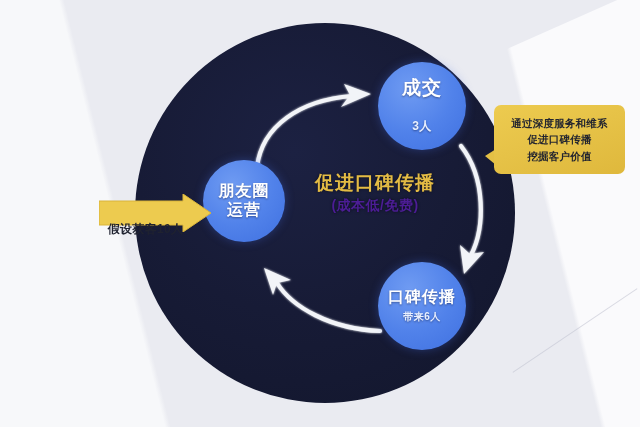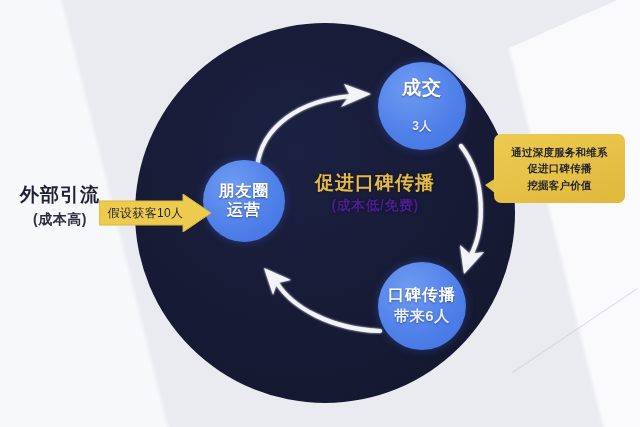--- a/index.html
+++ b/index.html
@@ -128,21 +128,21 @@
   #node-deal .n-sub { font-size: 12px; margin-top: 19px; }
 
   #node-wom {
     left: 378px;
     top: 262px;
     width: 88px;
     height: 88px;
     align-items: center;
   }
   #node-wom .n-title { font-size: 16px; }
-  #node-wom .n-sub { font-size: 15px; margin-top: 3px; }
+  #node-wom .n-sub { font-size: 10px; margin-top: 3px; }
 
   #node-moments {
     left: 203px;
     top: 160px;
     width: 82px;
     height: 82px;
   }
   #node-moments .n-title { font-size: 16px; }
 
   
@@ -183,38 +183,38 @@
     position: absolute;
     left: 99px;
     top: 194px;
     width: 112px;
     height: 38px;
   }
   .inflow svg { display: block; }
   .inflow .in-text {
     position: absolute;
     left: 0;
-    top: 0;
+    top: 16px;
     width: 93px;
     height: 38px;
     display: flex;
     align-items: center;
     justify-content: center;
     font-size: 12px;
-    font-weight: 400;
+    font-weight: 700;
     color: #1f2230;
     letter-spacing: .3px;
     white-space: nowrap;
   }
 
   
   .callout {
     position: absolute;
     left: 494px;
-    top: 134px;
+    top: 105px;
     width: 131px;
     height: 69px;
   }
   .callout .c-body {
     position: absolute;
     left: 0;
     top: 0;
     width: 131px;
     height: 69px;
     border-radius: 7px;
@@ -294,24 +294,20 @@
   <div class="node" id="node-wom">
     <div class="n-title">口碑传播</div>
     <div class="n-sub">带来6人</div>
   </div>
 
   <div class="node" id="node-moments">
     <div class="n-title">朋友圈</div>
     <div class="n-title">运营</div>
   </div>
 
-  <div class="ext-label">
-    <div class="e-main">外部引流</div>
-    <div class="e-sub">(成本高)</div>
-  </div>
 
   <div class="inflow">
     <svg width="112" height="38" viewBox="0 0 112 38" xmlns="http://www.w3.org/2000/svg">
       <polygon points="0,7 84,7 84,0 112,19 84,38 84,31 0,31" fill="#edcb4f" stroke="#d9b43a" stroke-width="1"></polygon>
     </svg>
     <div class="in-text">假设获客10人</div>
   </div>
 
   <div class="callout">
     <div class="c-tail"></div>

